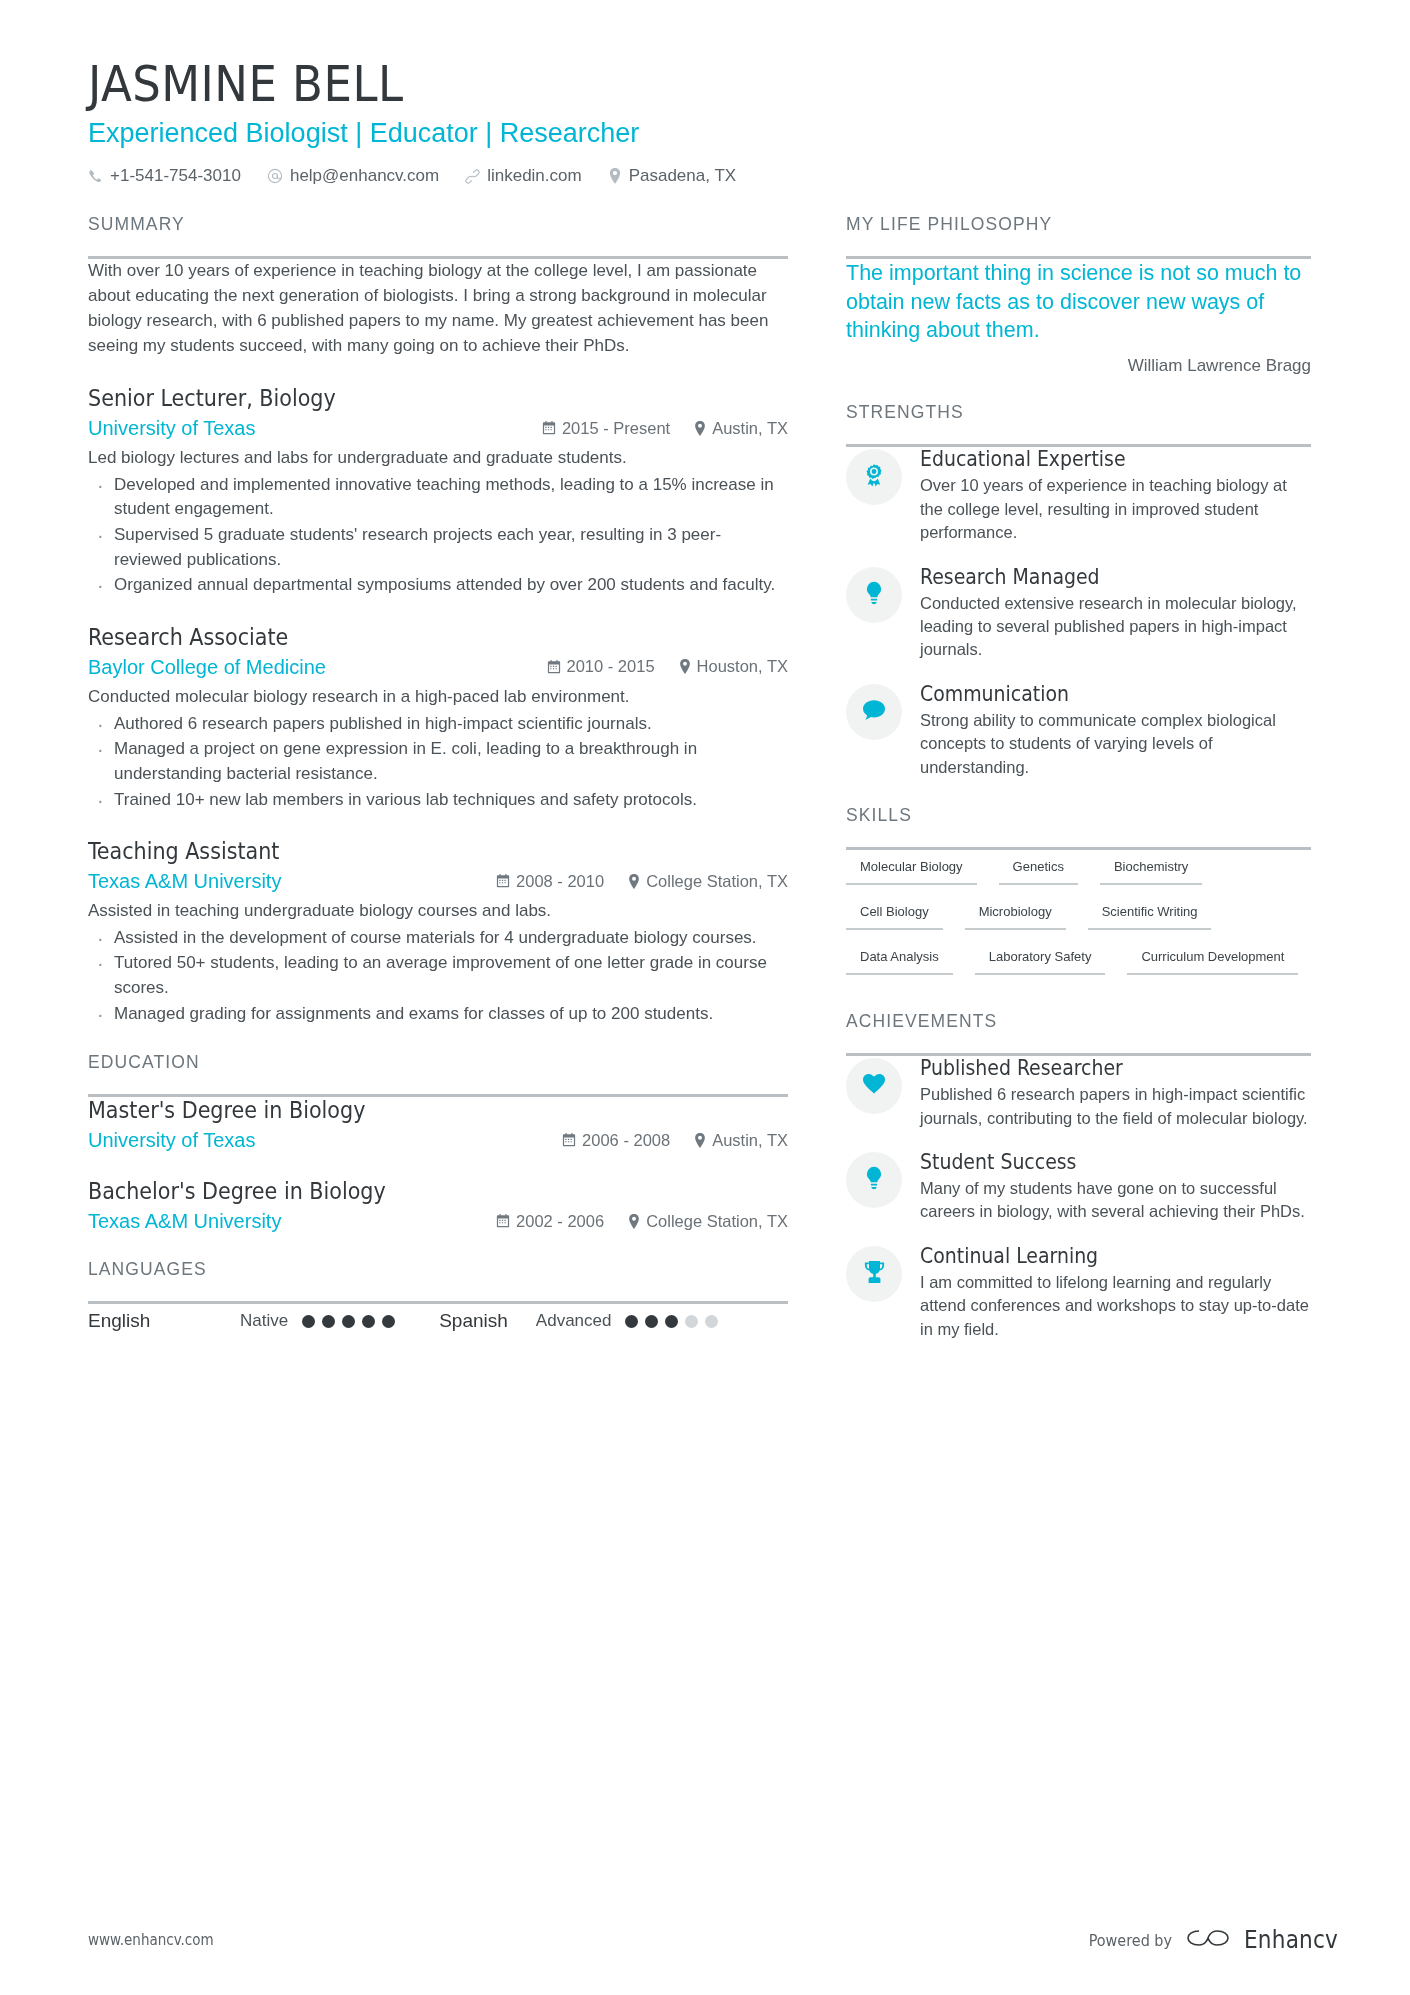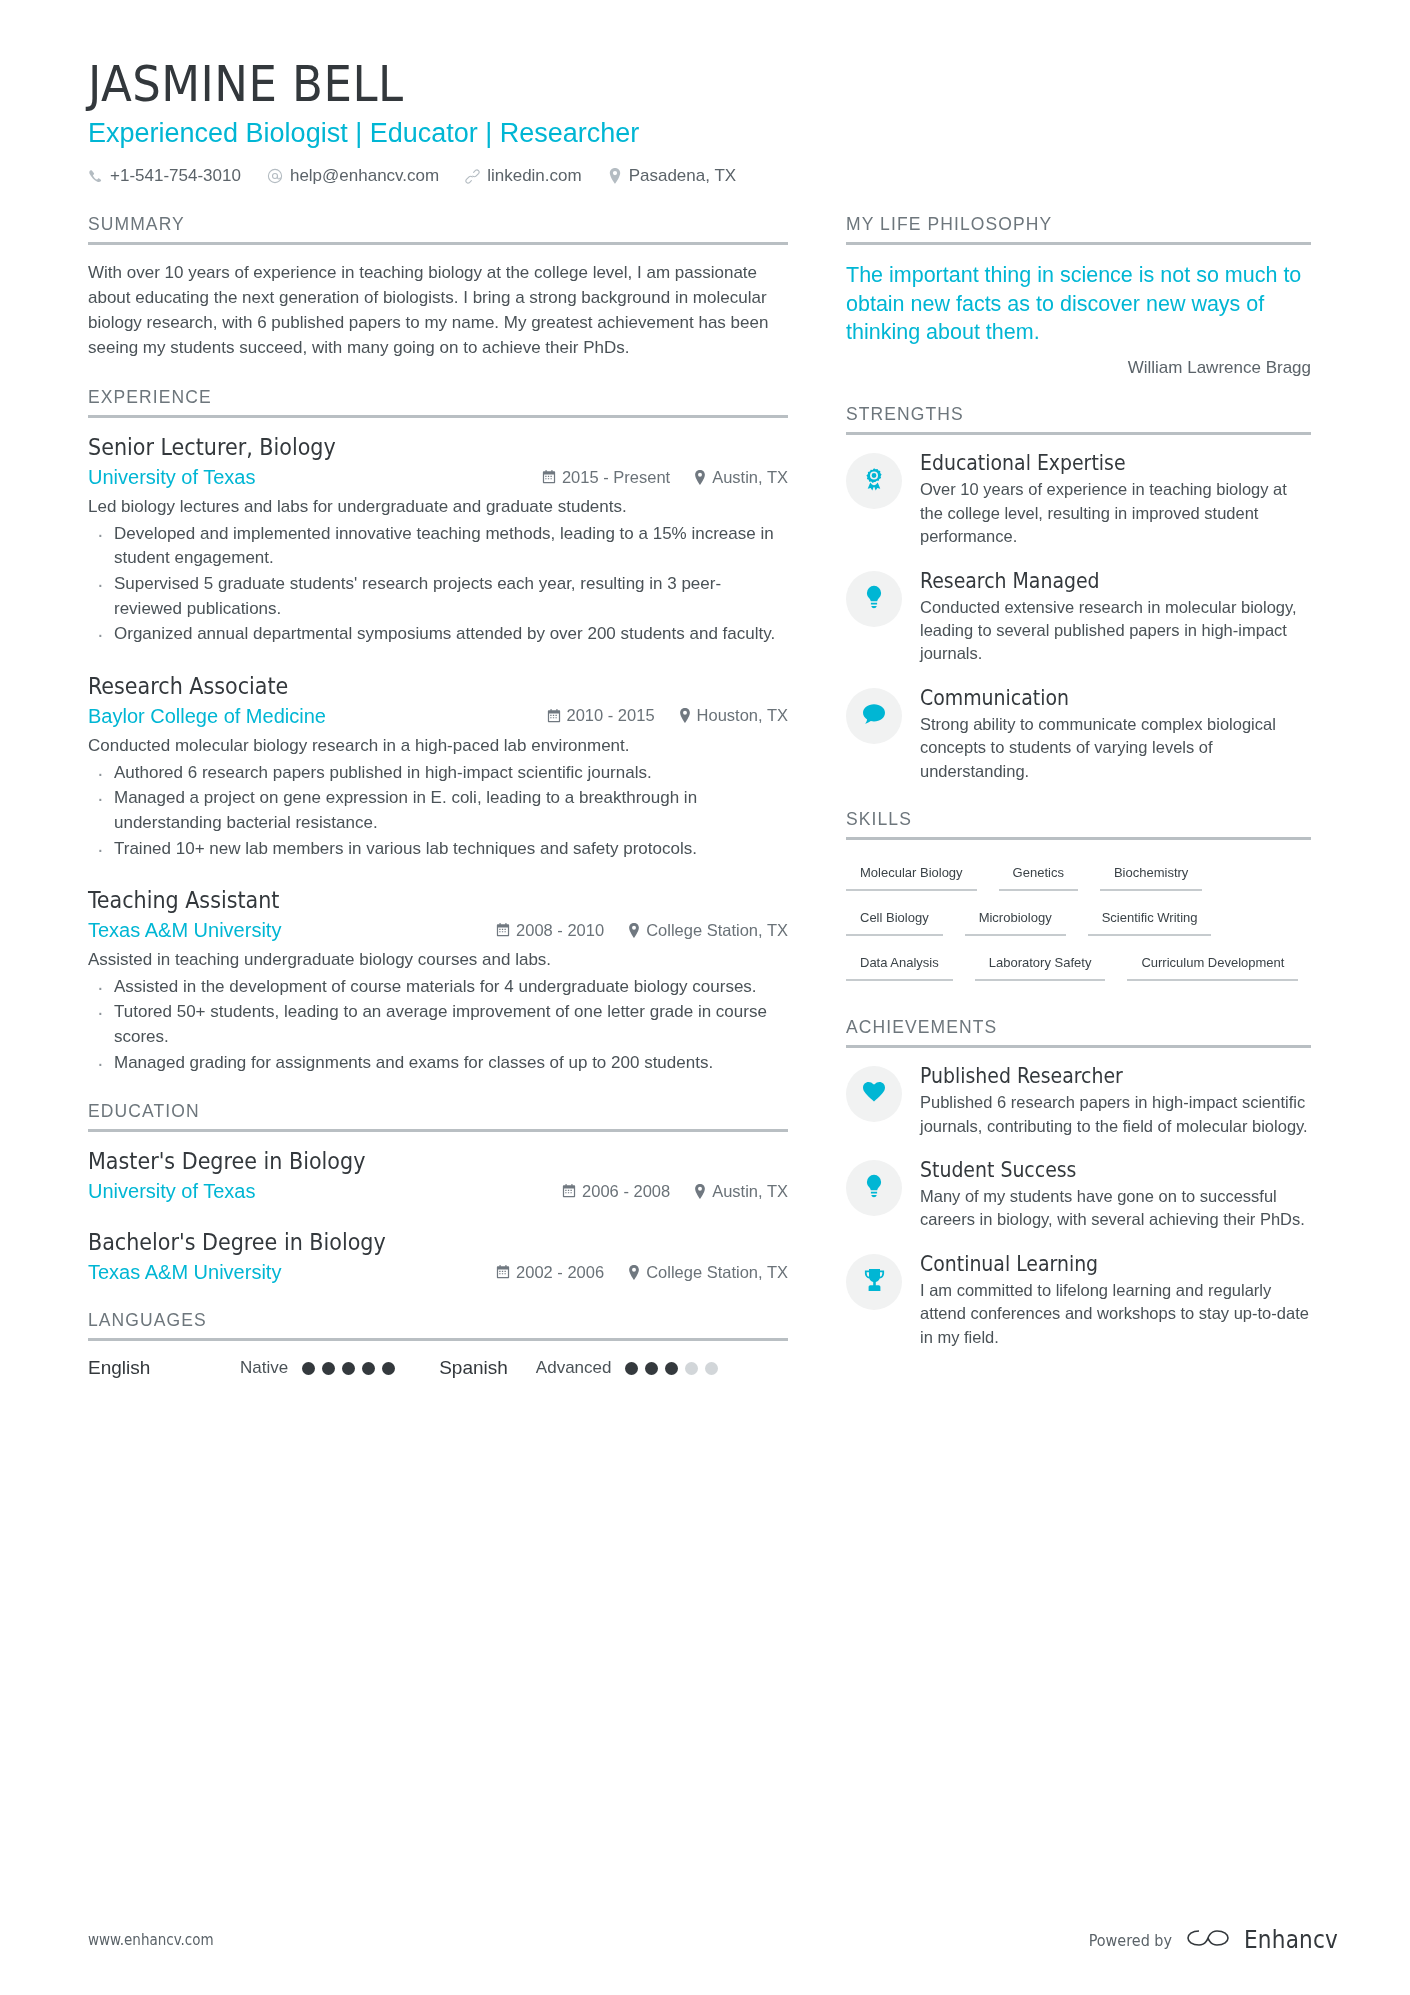--- a/index.html
+++ b/index.html
@@ -76,23 +76,22 @@
   
   .sec {
     margin-bottom: 26px;
   }
   .sec-title {
     font-size: 17.5px;
     letter-spacing: 1.1px;
     color: #6d767c;
     font-weight: 400;
     text-transform: uppercase;
-    padding-bottom: 7px;
+    padding-bottom: 21px;
     border-bottom: 3px solid #b9bfc3;
-    margin-bottom: 16px;
   }
 
   .para {
     font-size: 17px;
     line-height: 1.47;
     color: #4a5257;
   }
 
   
   .entry { margin-bottom: 26px; }
@@ -310,21 +309,20 @@
   <div class="body-cols">
 
     <div class="col-left">
 
       <div class="sec">
         <div class="sec-title">SUMMARY</div>
         <div class="para">With over 10 years of experience in teaching biology at the college level, I am passionate about educating the next generation of biologists. I bring a strong background in molecular biology research, with 6 published papers to my name. My greatest achievement has been seeing my students succeed, with many going on to achieve their PhDs.</div>
       </div>
 
       <div class="sec">
-        <div class="sec-title">EXPERIENCE</div>
 
         <div class="entry">
           <div class="entry-title">Senior Lecturer, Biology</div>
           <div class="entry-meta">
             <span class="entry-org">University of Texas</span>
             <span class="entry-meta-right">
               <span class="meta-chip">
                 <span class="ic">
                   <svg width="14" height="14" viewBox="0 0 16 16" fill="currentColor">
                       <path d="M4 0v1.5H2.2C1.5 1.5 1 2 1 2.7V14c0 .7.5 1.2 1.2 1.2h11.6c.7 0 1.2-.5 1.2-1.2V2.7c0-.7-.5-1.2-1.2-1.2H12V0h-1.3v1.5H5.3V0H4zM2.4 5h11.2v8.8H2.4V5zm1.3 1.5v1.4h1.5V6.5H3.7zm3 0v1.4h1.5V6.5H6.7zm3 0v1.4h1.5V6.5H9.7zm-6 2.8v1.4h1.5V9.3H3.7zm3 0v1.4h1.5V9.3H6.7zm3 0v1.4h1.5V9.3H9.7z"></path>

